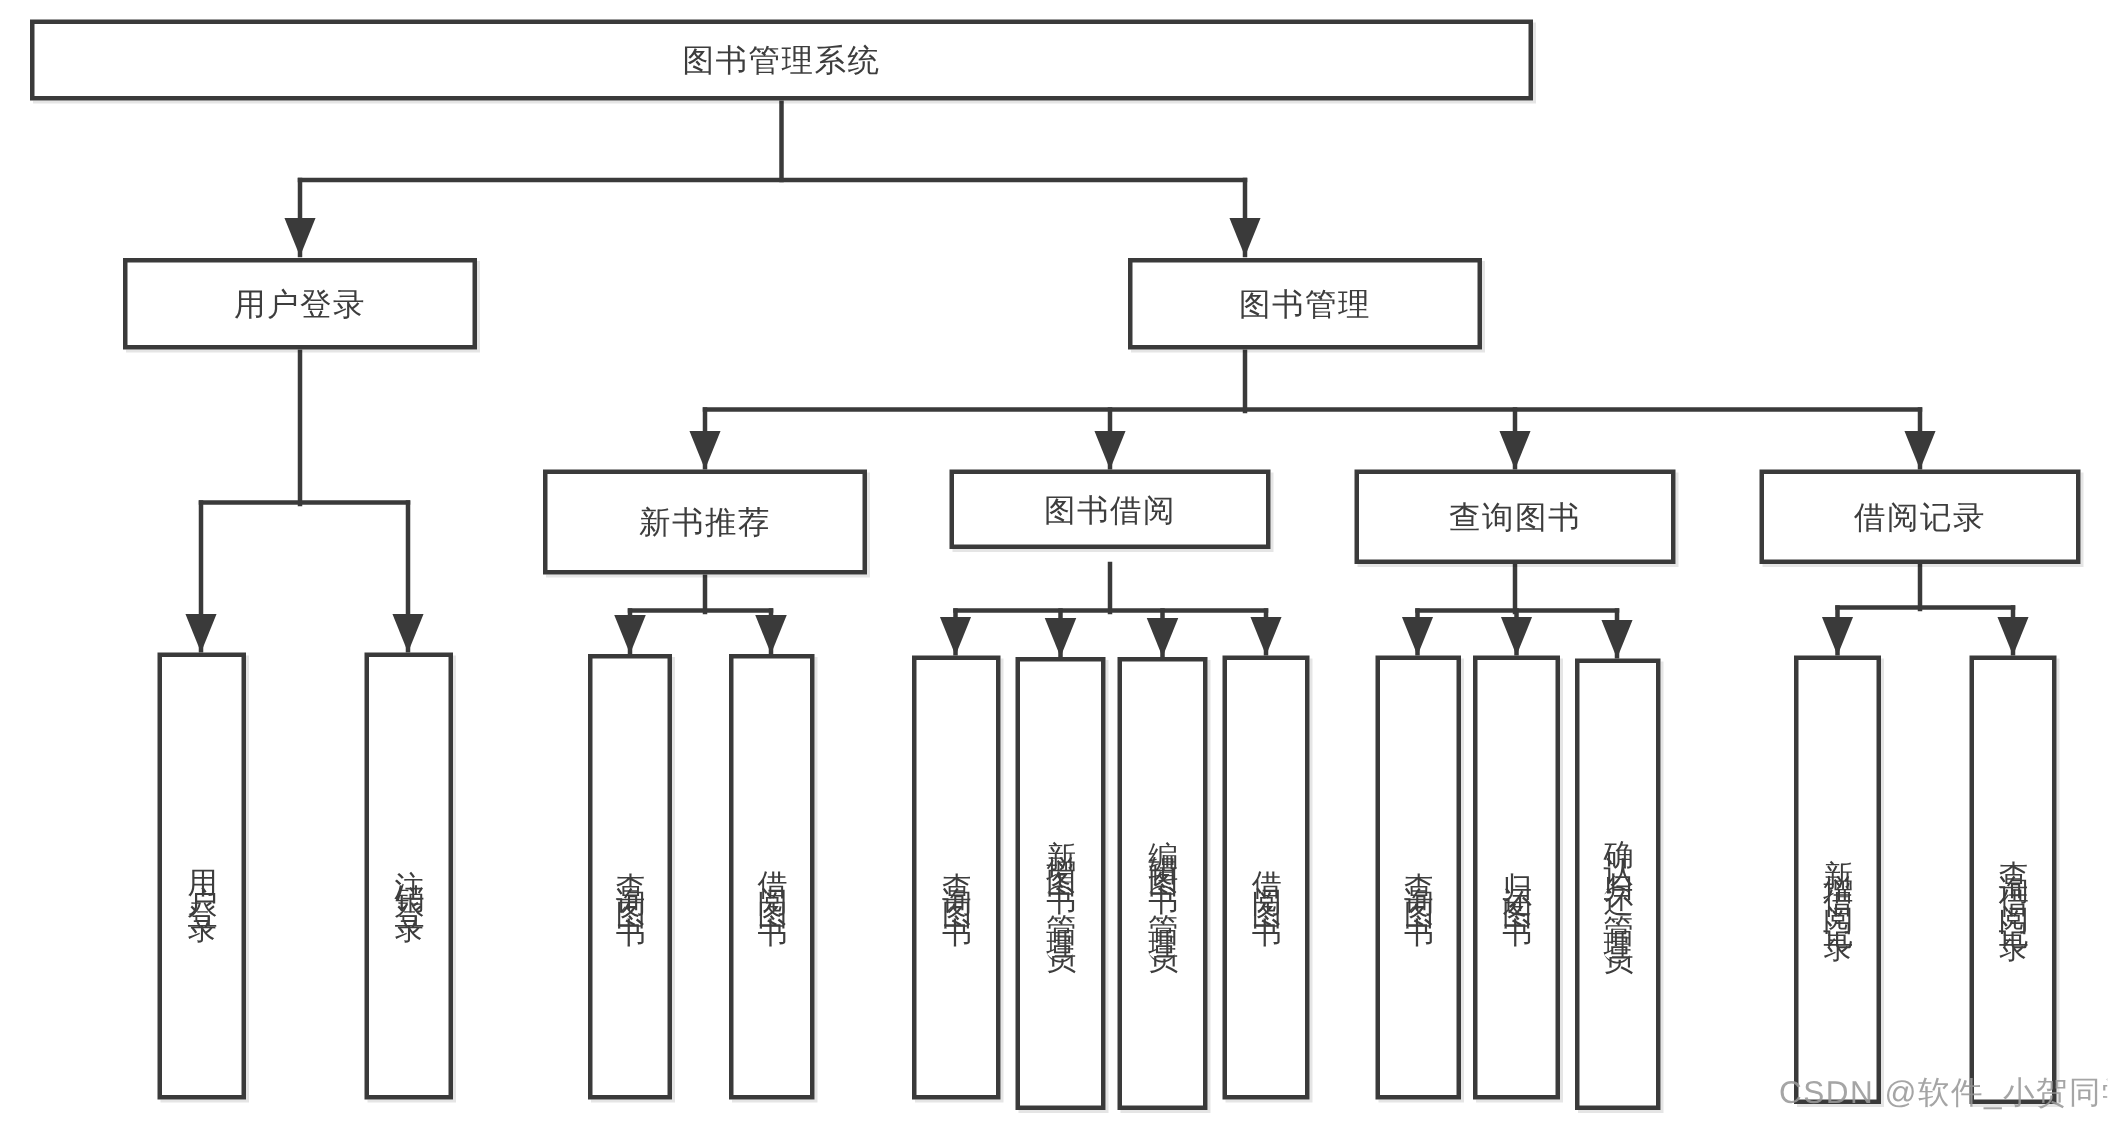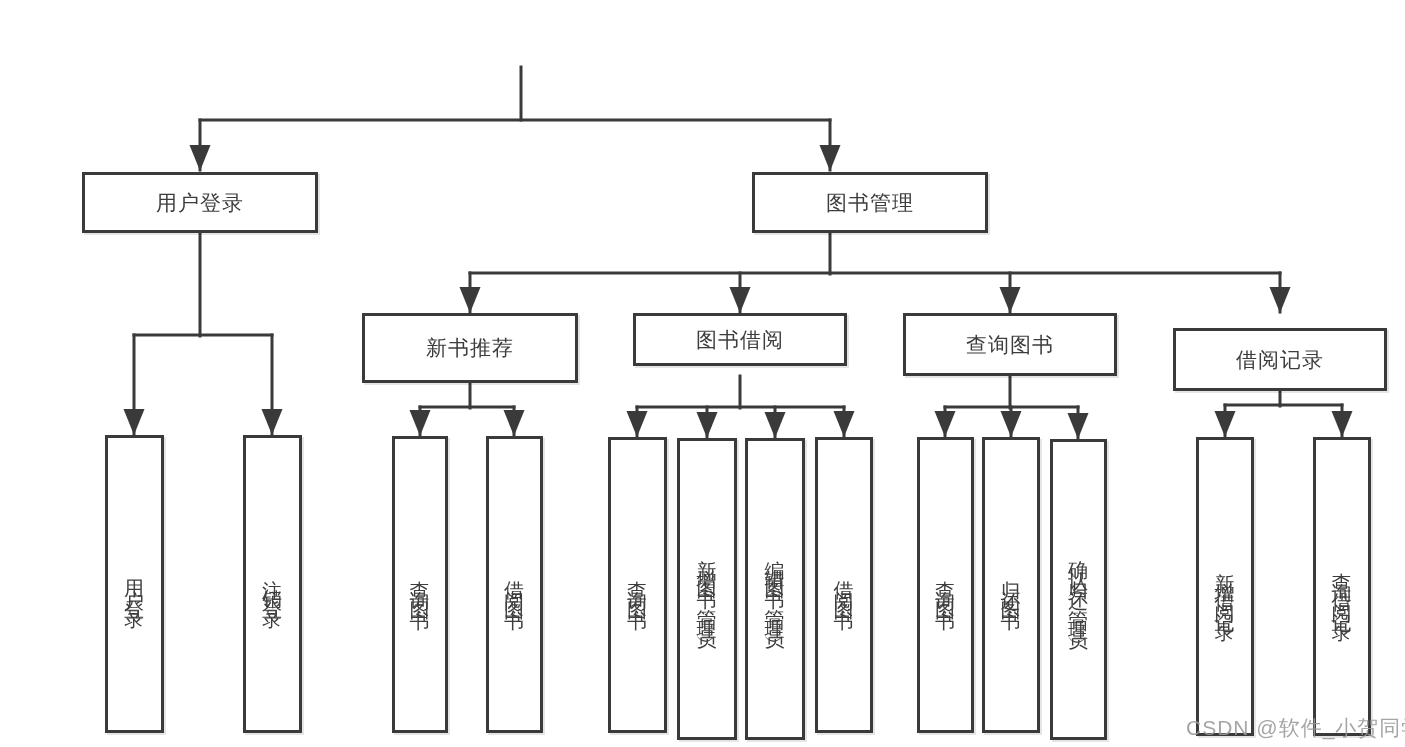--- a/index.html
+++ b/index.html
@@ -106,28 +106,29 @@
       <line x1="1011" y1="407" x2="1011" y2="436" marker-end="url(#arr)"></line>
       <line x1="1078" y1="407" x2="1078" y2="438" marker-end="url(#arr)"></line>
 
       <line x1="1280" y1="375" x2="1280" y2="406"></line>
       <line x1="1225" y1="405" x2="1342" y2="405"></line>
       <line x1="1225" y1="405" x2="1225" y2="436" marker-end="url(#arr)"></line>
       <line x1="1342" y1="405" x2="1342" y2="436" marker-end="url(#arr)"></line>
     </g>
   </svg>
 
+  <div class="node hbox" style="left:20px; top:13px; width:1002px; height:54px;">图书管理系统</div>
 
   <div class="node hbox" style="left:82px; top:172px; width:236px; height:61px;">用户登录</div>
   <div class="node hbox" style="left:712px; top:172px; width:236px; height:61px;margin-left:40px;">图书管理</div>
 
   <div class="node hbox" style="left:362px; top:313px; width:216px; height:70px;">新书推荐</div>
   <div class="node hbox" style="left:633px; top:313px; width:214px; height:53px;">图书借阅</div>
   <div class="node hbox" style="left:903px; top:313px; width:214px; height:63px;">查询图书</div>
-  <div class="node hbox" style="left:1173px; top:328px; width:214px; height:63px;">借阅记录</div>
+  <div class="node hbox" style="left:1173px; top:313px; width:214px; height:63px;">借阅记录</div>
 
   <div class="node vbox" style="left:105px; top:435px; width:59px; height:298px;">
     <span>用户登录</span>
   </div>
   <div class="node vbox" style="left:243px; top:435px; width:59px; height:298px;">
     <span>注销登录</span>
   </div>
 
   <div class="node vbox" style="left:392px; top:436px; width:56px; height:297px;">
     <span>查询图书</span>

